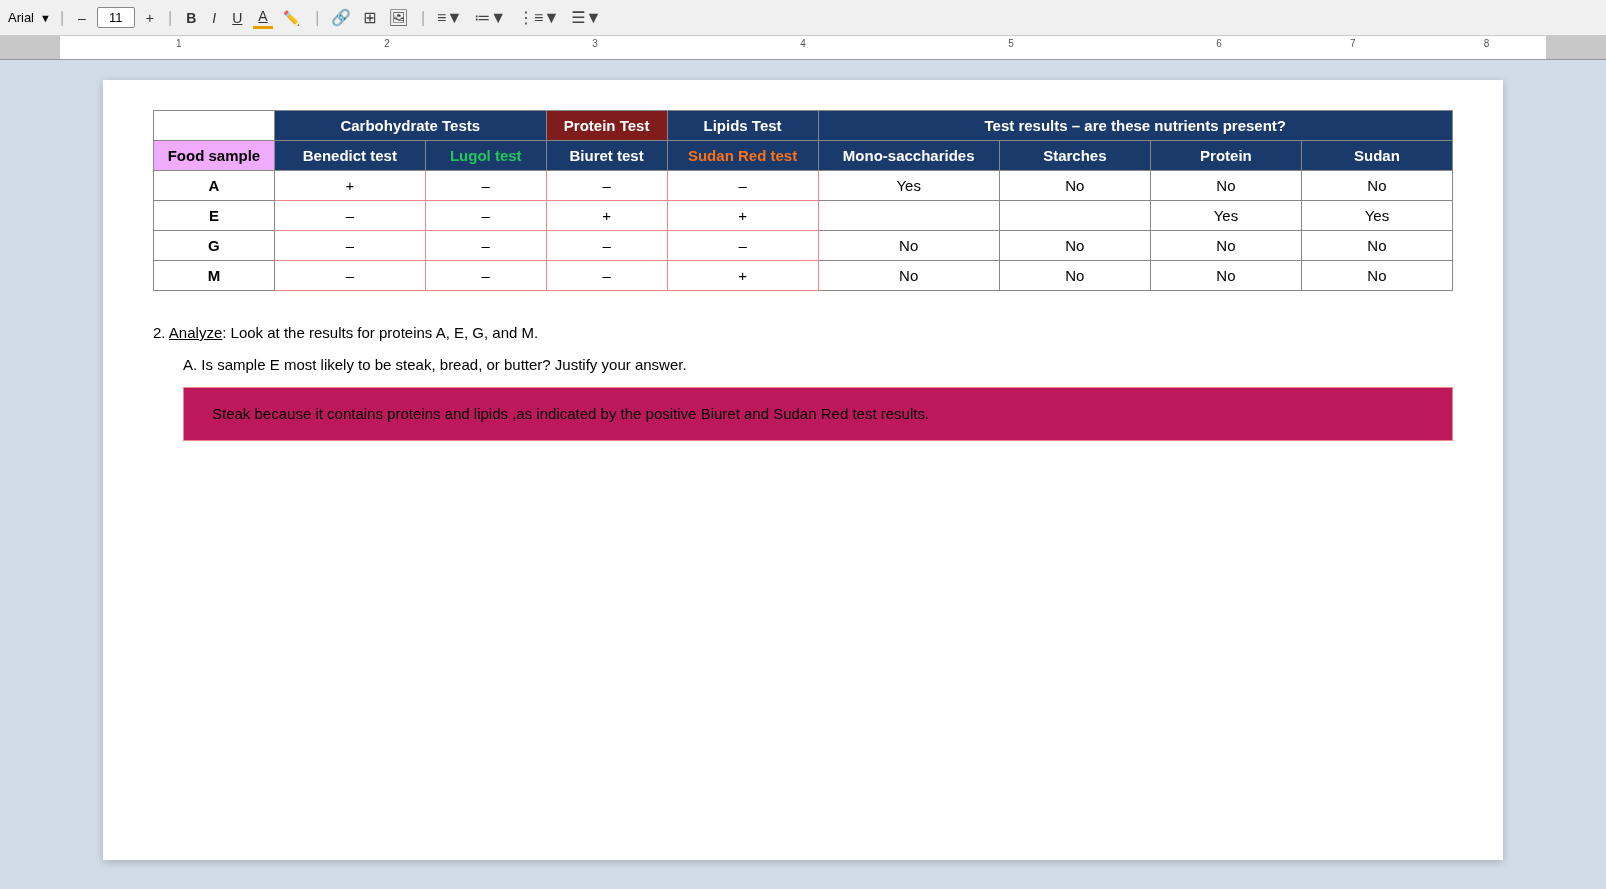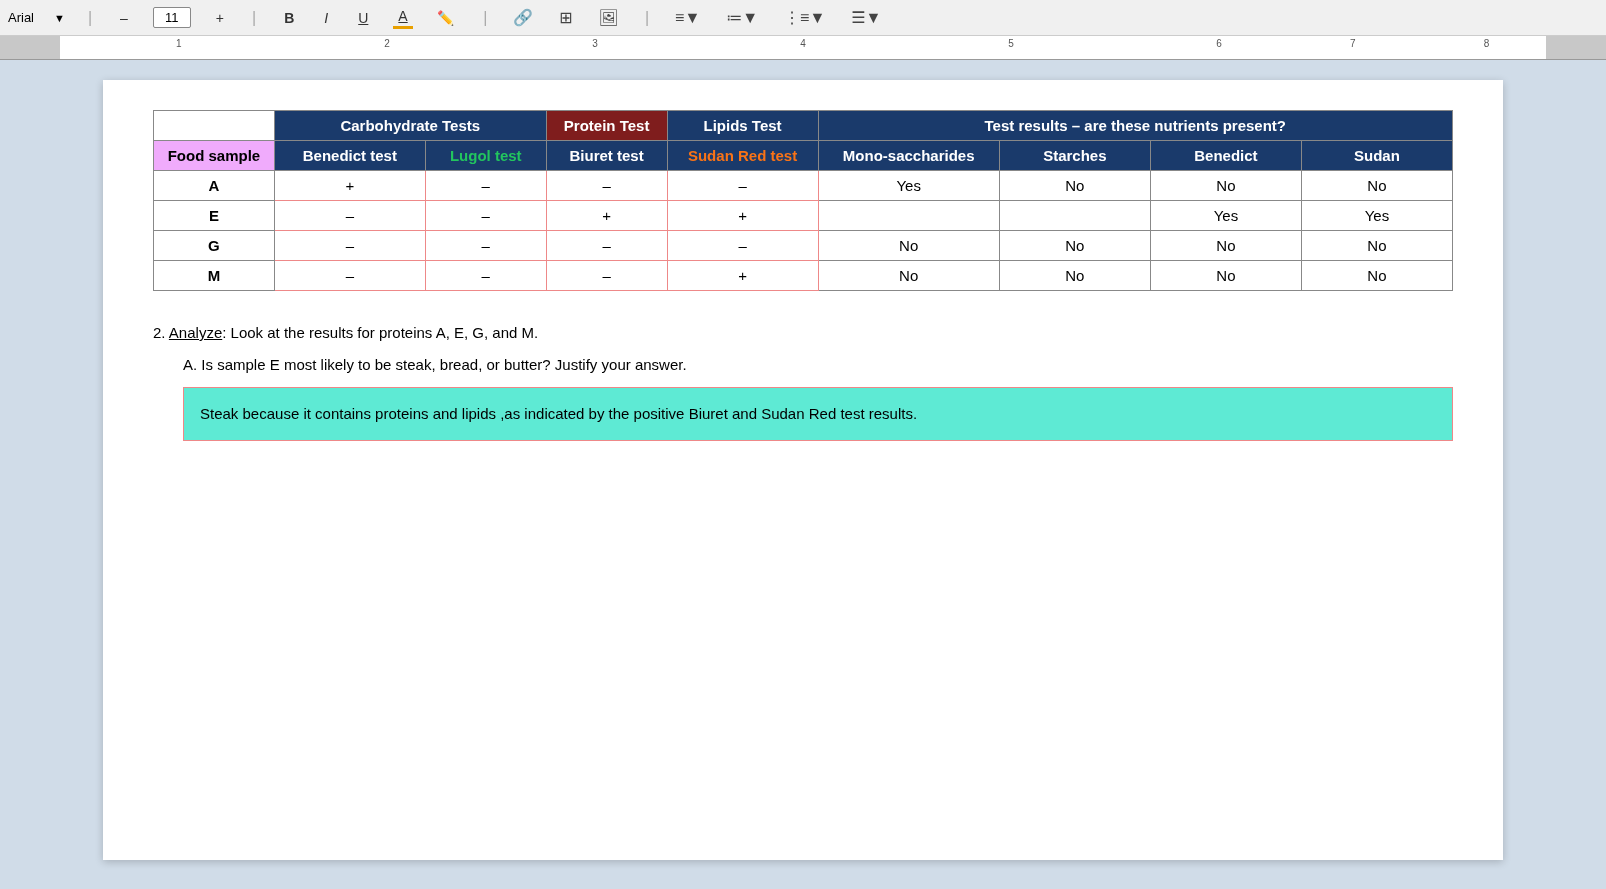--- a/index.html
+++ b/index.html
@@ -10,21 +10,21 @@
       min-height: 889px;
       overflow: hidden;
     }
 
     .toolbar {
       background: #f0f0f0;
       border-bottom: 1px solid #ccc;
       padding: 4px 8px;
       display: flex;
       align-items: center;
-      gap: 20px;
+      gap: 6px;
       height: 36px;
     }
 
     .toolbar-size-box {
       background: white;
       border: 1px solid #888;
       border-radius: 2px;
       padding: 2px 6px;
       font-size: 13px;
       width: 38px;
@@ -109,26 +109,26 @@
       margin-bottom: 8px;
     }
 
     .analysis-section .sub-question {
       margin-left: 30px;
       margin-bottom: 10px;
     }
 
     .answer-box {
       border: 1px solid #e88;
-      padding: 14px 16px;
+      padding: 14px 28px;
       margin-left: 30px;
       margin-top: 8px;
       font-size: 15px;
       line-height: 1.6;
-      background: #5eead4;
+      background: #be185d;
     }
 
     .underline-text {
       text-decoration: underline;
     }
 
     
     .ruler-container {
       background: #c8c8c8;
       height: 24px;
@@ -218,21 +218,21 @@
         </tr>
 
         <tr class="header-row-sub">
           <th style="background:#f0abfc;color:black;font-weight:bold;border:1px solid #888;">Food sample</th>
           <th style="background:#1a3a6b;color:white;">Benedict test</th>
           <th style="background:#1a3a6b;color:#22c55e;">Lugol test</th>
           <th style="background:#1a3a6b;color:white;">Biuret test</th>
           <th style="background:#1a3a6b;color:#f97316;">Sudan Red test</th>
           <th style="background:#1a3a6b;color:white;">Mono-saccharides</th>
           <th style="background:#1a3a6b;color:white;">Starches</th>
-          <th style="background:#1a3a6b;color:white;">Benedict</th>
+          <th style="background:#1a3a6b;color:white;">Protein</th>
           <th style="background:#1a3a6b;color:white;">Sudan</th>
         </tr>
       </thead>
       <tbody>
 
         <tr class="data-row">
           <td style="border:1px solid #888;font-weight:bold;">A</td>
           <td style="border:1px solid #e88;">+</td>
           <td style="border:1px solid #e88;">–</td>
           <td style="border:1px solid #e88;">–</td>

